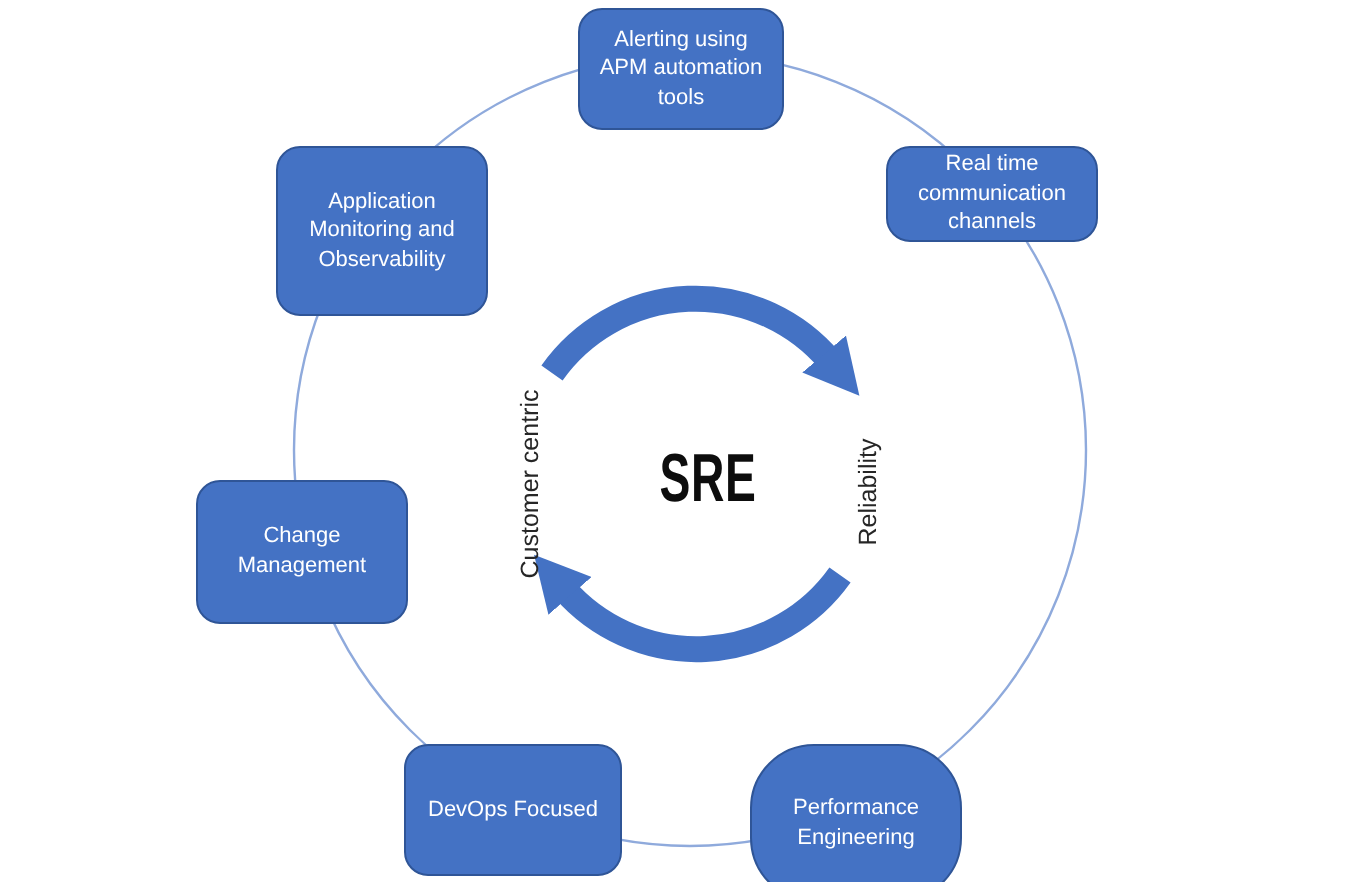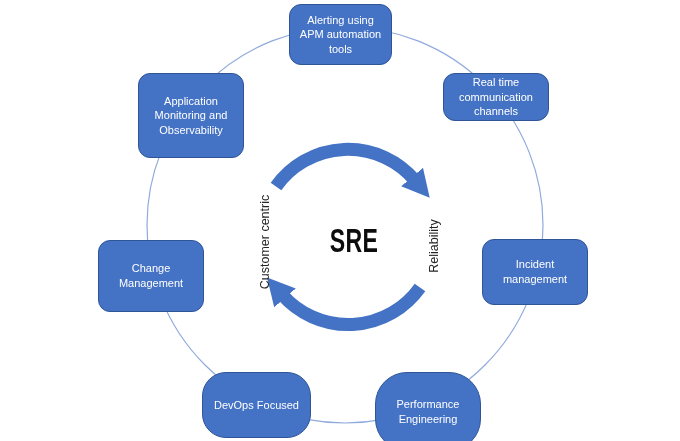--- a/index.html
+++ b/index.html
@@ -49,21 +49,21 @@
     display: flex;
     align-items: center;
     justify-content: center;
     text-align: center;
     padding: 4px 7px;
   }
   .node-top          { left: 289px; top: 4px;   width: 103px; height: 61px; }
   .node-top-right    { left: 443px; top: 73px;  width: 106px; height: 48px; }
   .node-right        { left: 482px; top: 239px; width: 106px; height: 66px; }
   .node-bottom-right { left: 375px; top: 372px; width: 106px; height: 79px; border-radius: 32px; }
-  .node-bottom-left  { left: 202px; top: 372px; width: 109px; height: 66px; border-radius: 24px; }
+  .node-bottom-left  { left: 202px; top: 372px; width: 109px; height: 66px; }
   .node-left         { left: 98px;  top: 240px; width: 106px; height: 72px; }
   .node-top-left     { left: 138px; top: 73px;  width: 106px; height: 85px; }
   .center-label {
     position: absolute;
     left: 354px;
     top: 240px;
     transform: translate(-50%, -50%) scale(0.68, 1);
     font-size: 34px;
     font-weight: 700;
     color: var(--center-text, #0d0d0d);
@@ -97,23 +97,20 @@
   </svg>
 
   <div class="node node-top">
     <span>Alerting using APM automation tools</span>
   </div>
 
   <div class="node node-top-right">
     <span>Real time communication channels</span>
   </div>
 
-  <div class="node node-right">
-    <span>Incident management</span>
-  </div>
 
   <div class="node node-bottom-right">
     <span>Performance Engineering</span>
   </div>
 
   <div class="node node-bottom-left">
     <span>DevOps Focused</span>
   </div>
 
   <div class="node node-left">

